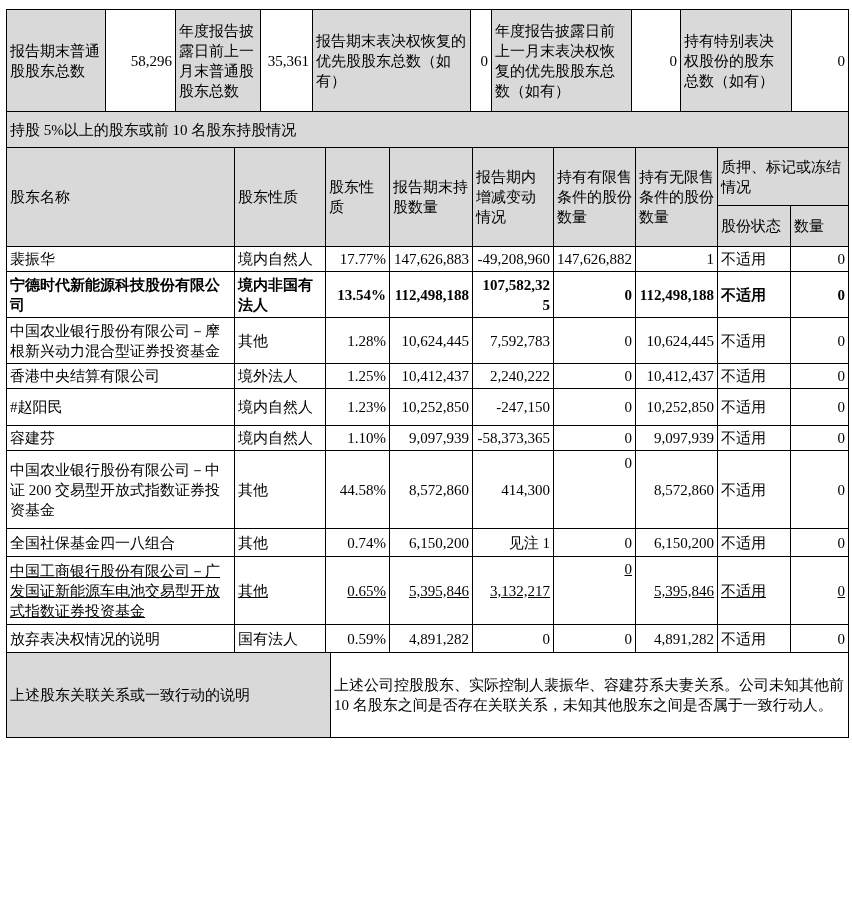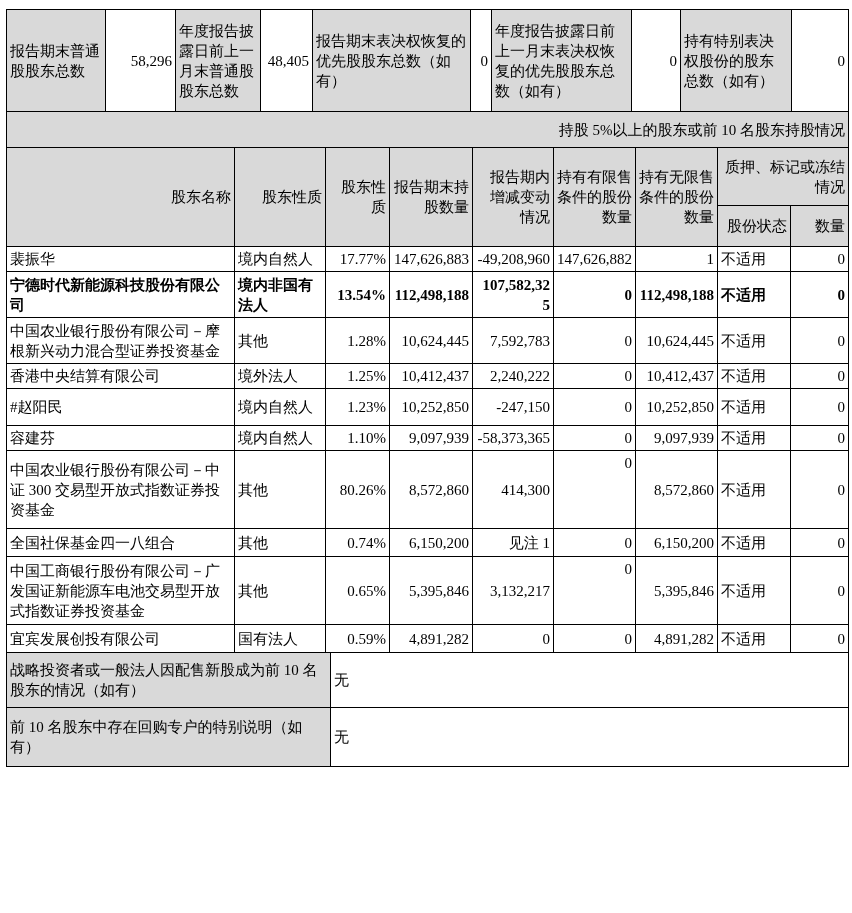--- a/index.html
+++ b/index.html
@@ -14,21 +14,21 @@
   td{
     border:1px solid #000;
     padding:2px 3px;
     line-height:20px;
     vertical-align:middle;
     word-break:break-all;
     overflow:hidden;
   }
   .lbl{background:#d9d9d9;}
   .ar{text-align:right;}
-  .ac{text-align:right;margin-left:36px;}
+  .ac{text-align:left;margin-left:36px;}
   .vtop{vertical-align:top;}
 </style>
 </head>
 <body>
 
 <div class="doc">
 
   <table>
     <colgroup>
       <col style="width:99px">
@@ -40,21 +40,21 @@
       <col style="width:140px">
         <col style="width:49px">
       <col style="width:111px">
         <col style="width:57px">
     </colgroup>
     <tbody>
         <tr style="height:102px">
       <td class="lbl">报告期末普通股股东总数</td>
       <td class="ar">58,296</td>
       <td class="lbl">年度报告披露日前上一月末普通股股东总数</td>
-      <td class="ar">48,405</td>
+      <td class="ar">35,361</td>
       <td class="lbl">报告期末表决权恢复的优先股股东总数（如有）</td>
       <td class="ar">0</td>
       <td class="lbl">年度报告披露日前上一月末表决权恢复的优先股股东总数（如有）</td>
       <td class="ar">0</td>
       <td class="lbl">持有特别表决权股份的股东总数（如有）</td>
       <td class="ar">0</td>
     </tr>
   </tbody>
     </table>
 
@@ -150,76 +150,72 @@
           <td class="">境内自然人</td>
           <td class="ar">1.10%</td>
           <td class="ar">9,097,939</td>
           <td class="ar">-58,373,365</td>
           <td class="ar">0</td>
           <td class="ar">9,097,939</td>
           <td class="">不适用</td>
           <td class="ar">0</td>
         </tr>
         <tr style="height: 78px;">
-          <td class="">中国农业银行股份有限公司－中证 300 交易型开放式指数证券投资基金</td>
-          <td class="">其他</td>
-          <td class="ar">80.26%</td>
+          <td class="">中国农业银行股份有限公司－中证 200 交易型开放式指数证券投资基金</td>
+          <td class="">其他</td>
+          <td class="ar">44.58%</td>
           <td class="ar">8,572,860</td>
           <td class="ar">414,300</td>
           <td class="ar vtop">0</td>
           <td class="ar">8,572,860</td>
           <td class="">不适用</td>
           <td class="ar">0</td>
         </tr>
         <tr style="height: 28px;">
           <td class="">全国社保基金四一八组合</td>
           <td class="">其他</td>
           <td class="ar">0.74%</td>
           <td class="ar">6,150,200</td>
           <td class="ar">见注 1</td>
           <td class="ar">0</td>
           <td class="ar">6,150,200</td>
           <td class="">不适用</td>
           <td class="ar">0</td>
         </tr>
-        <tr style="height: 68px;">
+        <tr style="height: 68px; text-decoration: underline;">
           <td class="">中国工商银行股份有限公司－广发国证新能源车电池交易型开放式指数证券投资基金</td>
           <td class="">其他</td>
           <td class="ar">0.65%</td>
           <td class="ar">5,395,846</td>
           <td class="ar">3,132,217</td>
           <td class="ar vtop">0</td>
           <td class="ar">5,395,846</td>
           <td class="">不适用</td>
           <td class="ar">0</td>
         </tr>
         <tr style="height: 28px;">
-          <td class="">宜宾发展创投有限公司</td>
+          <td class="">放弃表决权情况的说明</td>
           <td class="">国有法人</td>
           <td class="ar">0.59%</td>
           <td class="ar">4,891,282</td>
           <td class="ar">0</td>
           <td class="ar">0</td>
           <td class="ar">4,891,282</td>
           <td class="">不适用</td>
           <td class="ar">0</td>
         </tr>
       </tbody>
   </table>
 
   <table>
     <colgroup>
       <col style="width:324px">
         <col style="width:518px">
     </colgroup>
     <tbody>
-        <tr style="height:55px">
-      <td class="lbl">战略投资者或一般法人因配售新股成为前 10 名股东的情况（如有）</td>
-      <td>无</td>
-    </tr>
-    <tr style="height:59px">
-      <td class="lbl">前 10 名股东中存在回购专户的特别说明（如有）</td>
-      <td>无</td>
+    <tr style="height:85px">
+      <td class="lbl">上述股东关联关系或一致行动的说明</td>
+      <td>上述公司控股股东、实际控制人裴振华、容建芬系夫妻关系。公司未知其他前 10 名股东之间是否存在关联关系，未知其他股东之间是否属于一致行动人。</td>
     </tr>
   </tbody>
     </table>
 
 </div>
 
 </body></html>

